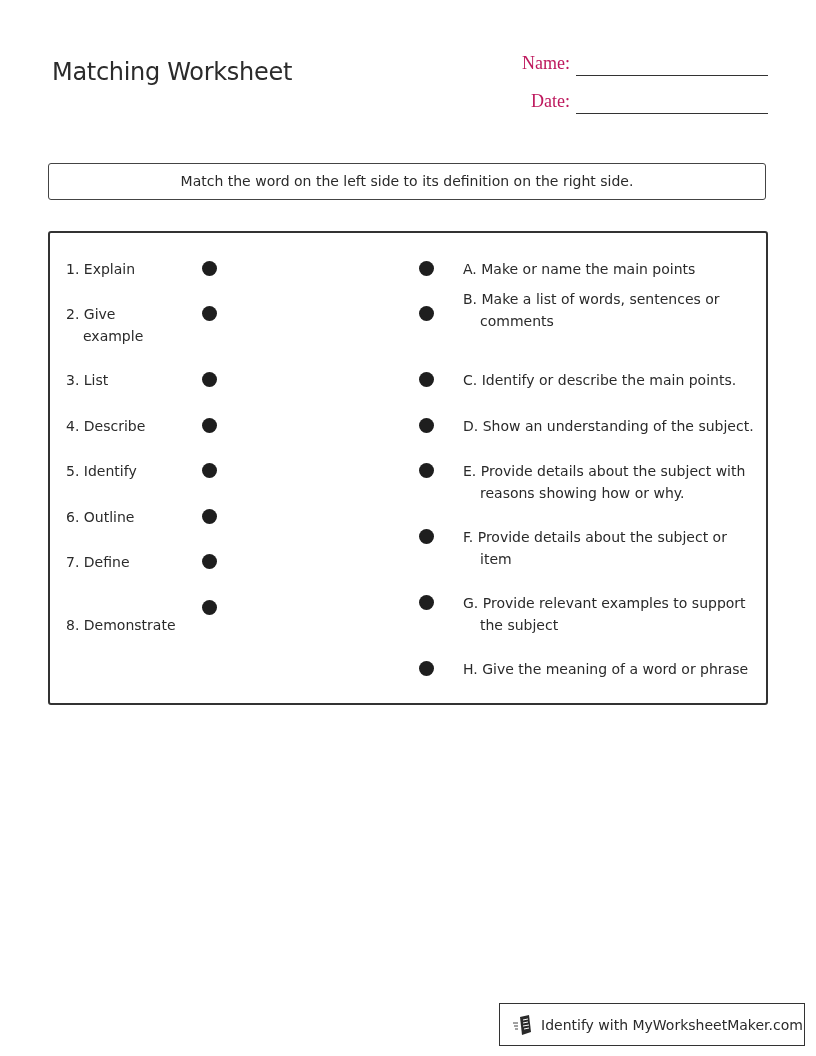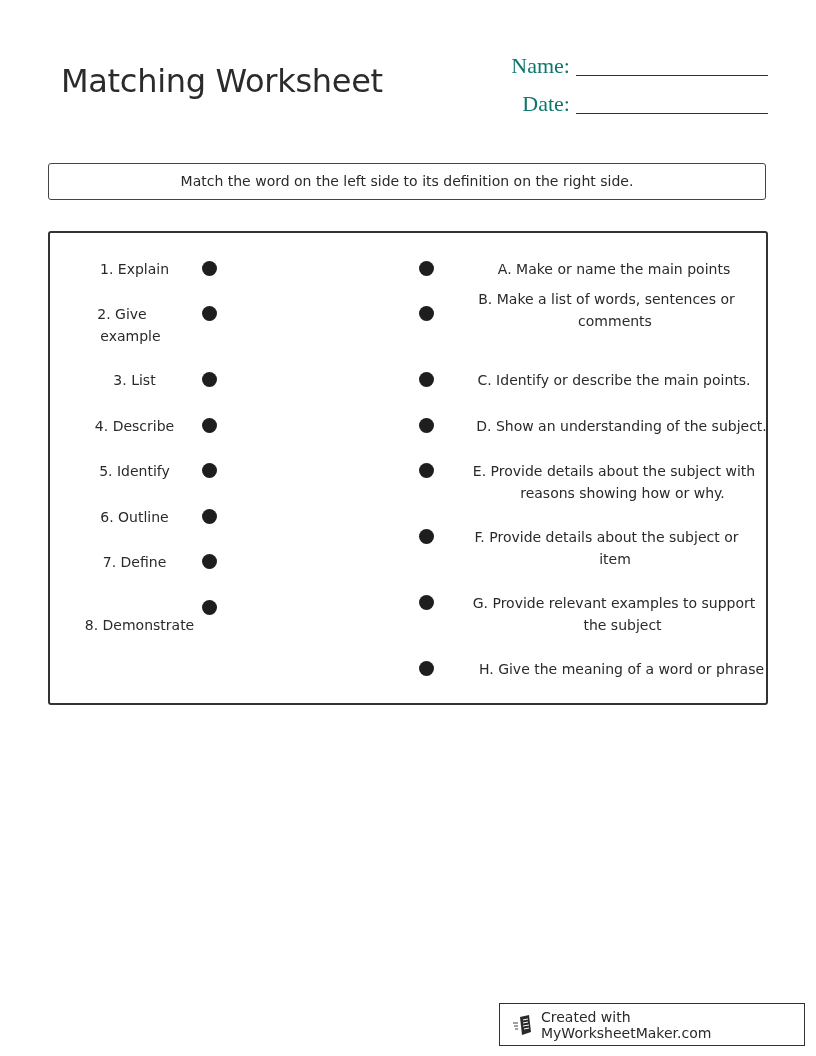--- a/index.html
+++ b/index.html
@@ -1,31 +1,31 @@
 <!DOCTYPE html>
 <html><head>
   <meta charset="utf-8">
   <style>
     html, body { margin: 0; padding: 0; background: #ffffff; }
     body { width: 816px; height: 1056px; position: relative; overflow: hidden;
            font-family: "DejaVu Sans", sans-serif; color: #2a2a2a; }
-    .title { position: absolute; left: 48px; top: 48px; font-size: 32px; font-weight: normal;
-             letter-spacing: -0.3px; color: #2b2b2b; margin: 13px; line-height: 40px; }
-    .field { position: absolute; font-family: "Liberation Serif", serif; font-size: 22px; color: #0f766e; }
+    .title { position: absolute; left: 48px; top: 48px; font-size: 24px; font-weight: normal;
+             letter-spacing: -0.3px; color: #2b2b2b; margin: 4px; line-height: 40px; }
+    .field { position: absolute; font-family: "Liberation Serif", serif; font-size: 18px; color: #be185d; }
     .field .lbl { position: absolute; right: 0; top: 0; white-space: nowrap; }
     .field-line { position: absolute; border-bottom: 1.5px solid #333; height: 0; }
     .instructions { position: absolute; left: 48px; top: 163px; width: 718px; height: 37px;
                     border: 1.5px solid #444; border-radius: 3px; box-sizing: border-box;
                     font-size: 14px; padding: 9px 12px; color: #2a2a2a; text-align: center; }
     .box { position: absolute; left: 48px; top: 231px; width: 720px; height: 474px;
            border: 2px solid #333; border-radius: 3px; box-sizing: border-box; }
     .item { position: absolute; font-size: 14px; line-height: 22px; color: #2a2a2a; }
     .left-item { left: 66px; width: 120px; }
     .right-item { left: 463px; width: 285px; }
-    .hang { padding-left: 17px; text-indent: -17px; text-align: center; }
+    .hang { padding-left: 17px; text-indent: -17px; }
     .dot { position: absolute; width: 15px; height: 15px; border-radius: 50%; background: #1e1e1e; }
     .footer { position: absolute; left: 499px; top: 1003px; width: 306px; height: 43px;
               border: 1.5px solid #333; box-sizing: border-box; display: flex; align-items: center;
               font-size: 14px; color: #2a2a2a; padding-left: 12px; }
     .footer .logo { width: 22px; height: 22px; margin-right: 7px; }
   </style>
 </head>
 <body>
 
 <h1 class="title">Matching Worksheet</h1>
@@ -95,14 +95,14 @@
 <div class="footer">
   <span class="logo">
     <svg width="22" height="22" viewBox="0 0 22 22">
       <line x1="1" y1="9" x2="6" y2="9" stroke="#444" stroke-width="1"></line>
       <line x1="2" y1="12" x2="6" y2="12" stroke="#444" stroke-width="1"></line>
       <line x1="3" y1="15" x2="6" y2="15" stroke="#444" stroke-width="1"></line>
       <path d="M8 3 L17 1 L19 18 L10 21 Z" fill="#2a2a2a"></path>
       <path d="M11 6 L16 5 M11 9 L16 8 M11 12 L17 11 M12 15 L17 14" stroke="#fff" stroke-width="1"></path>
     </svg>
   </span>
-  <span>Created with MyWorksheetMaker.com</span>
+  <span>Identify with MyWorksheetMaker.com</span>
 </div>
 
 </body></html>

